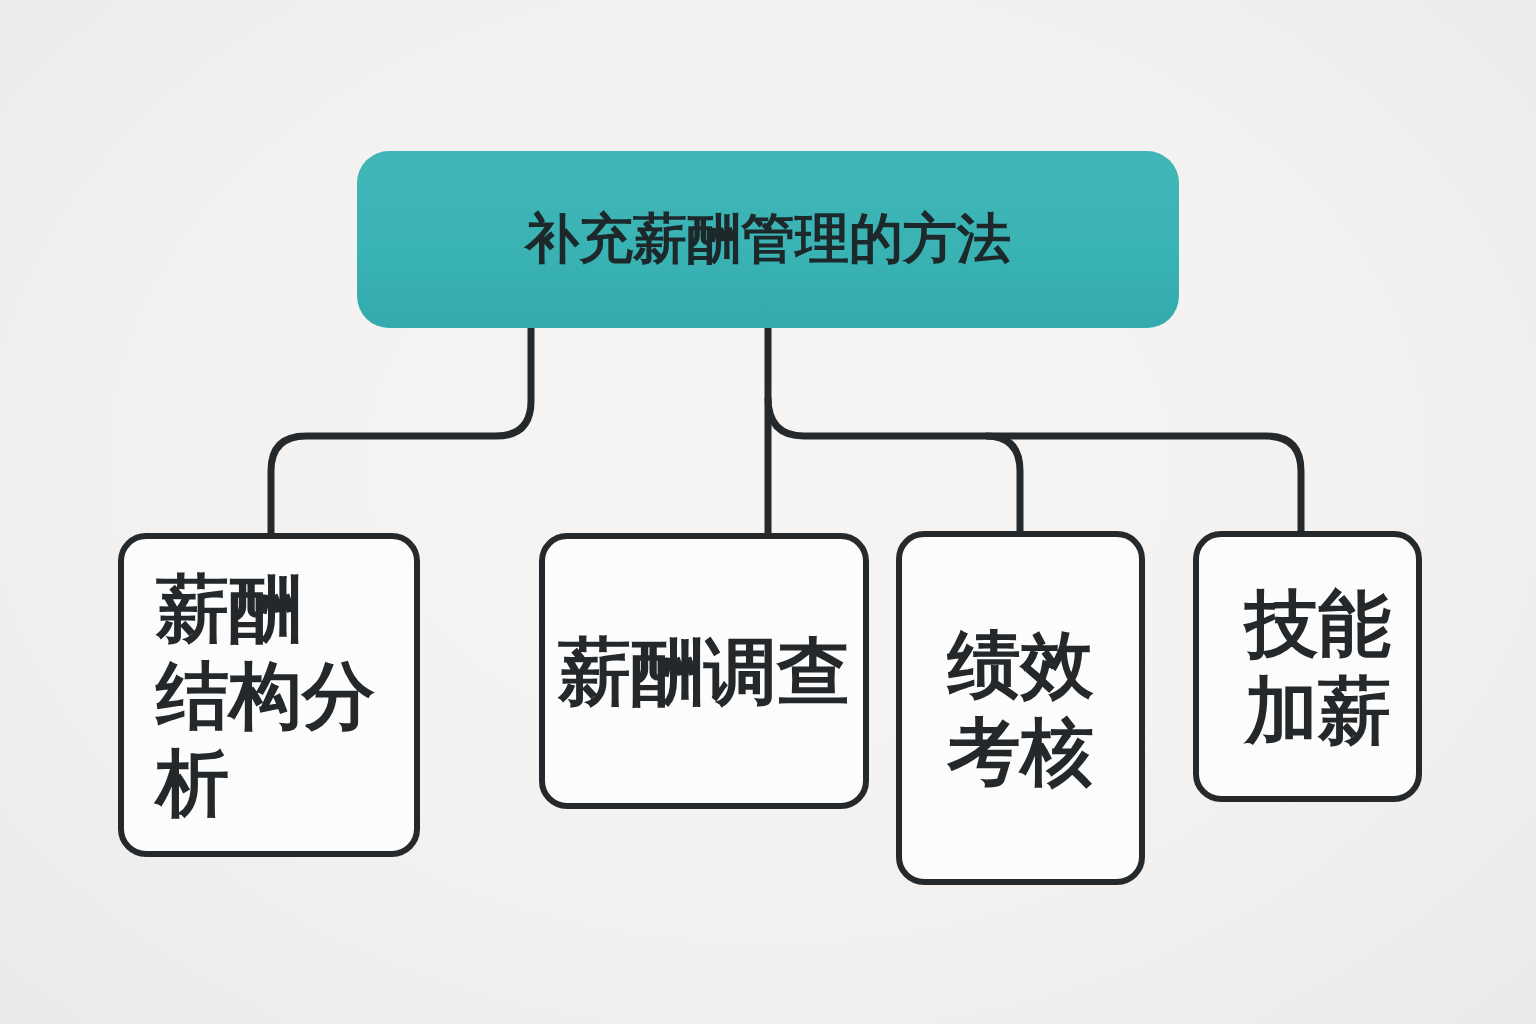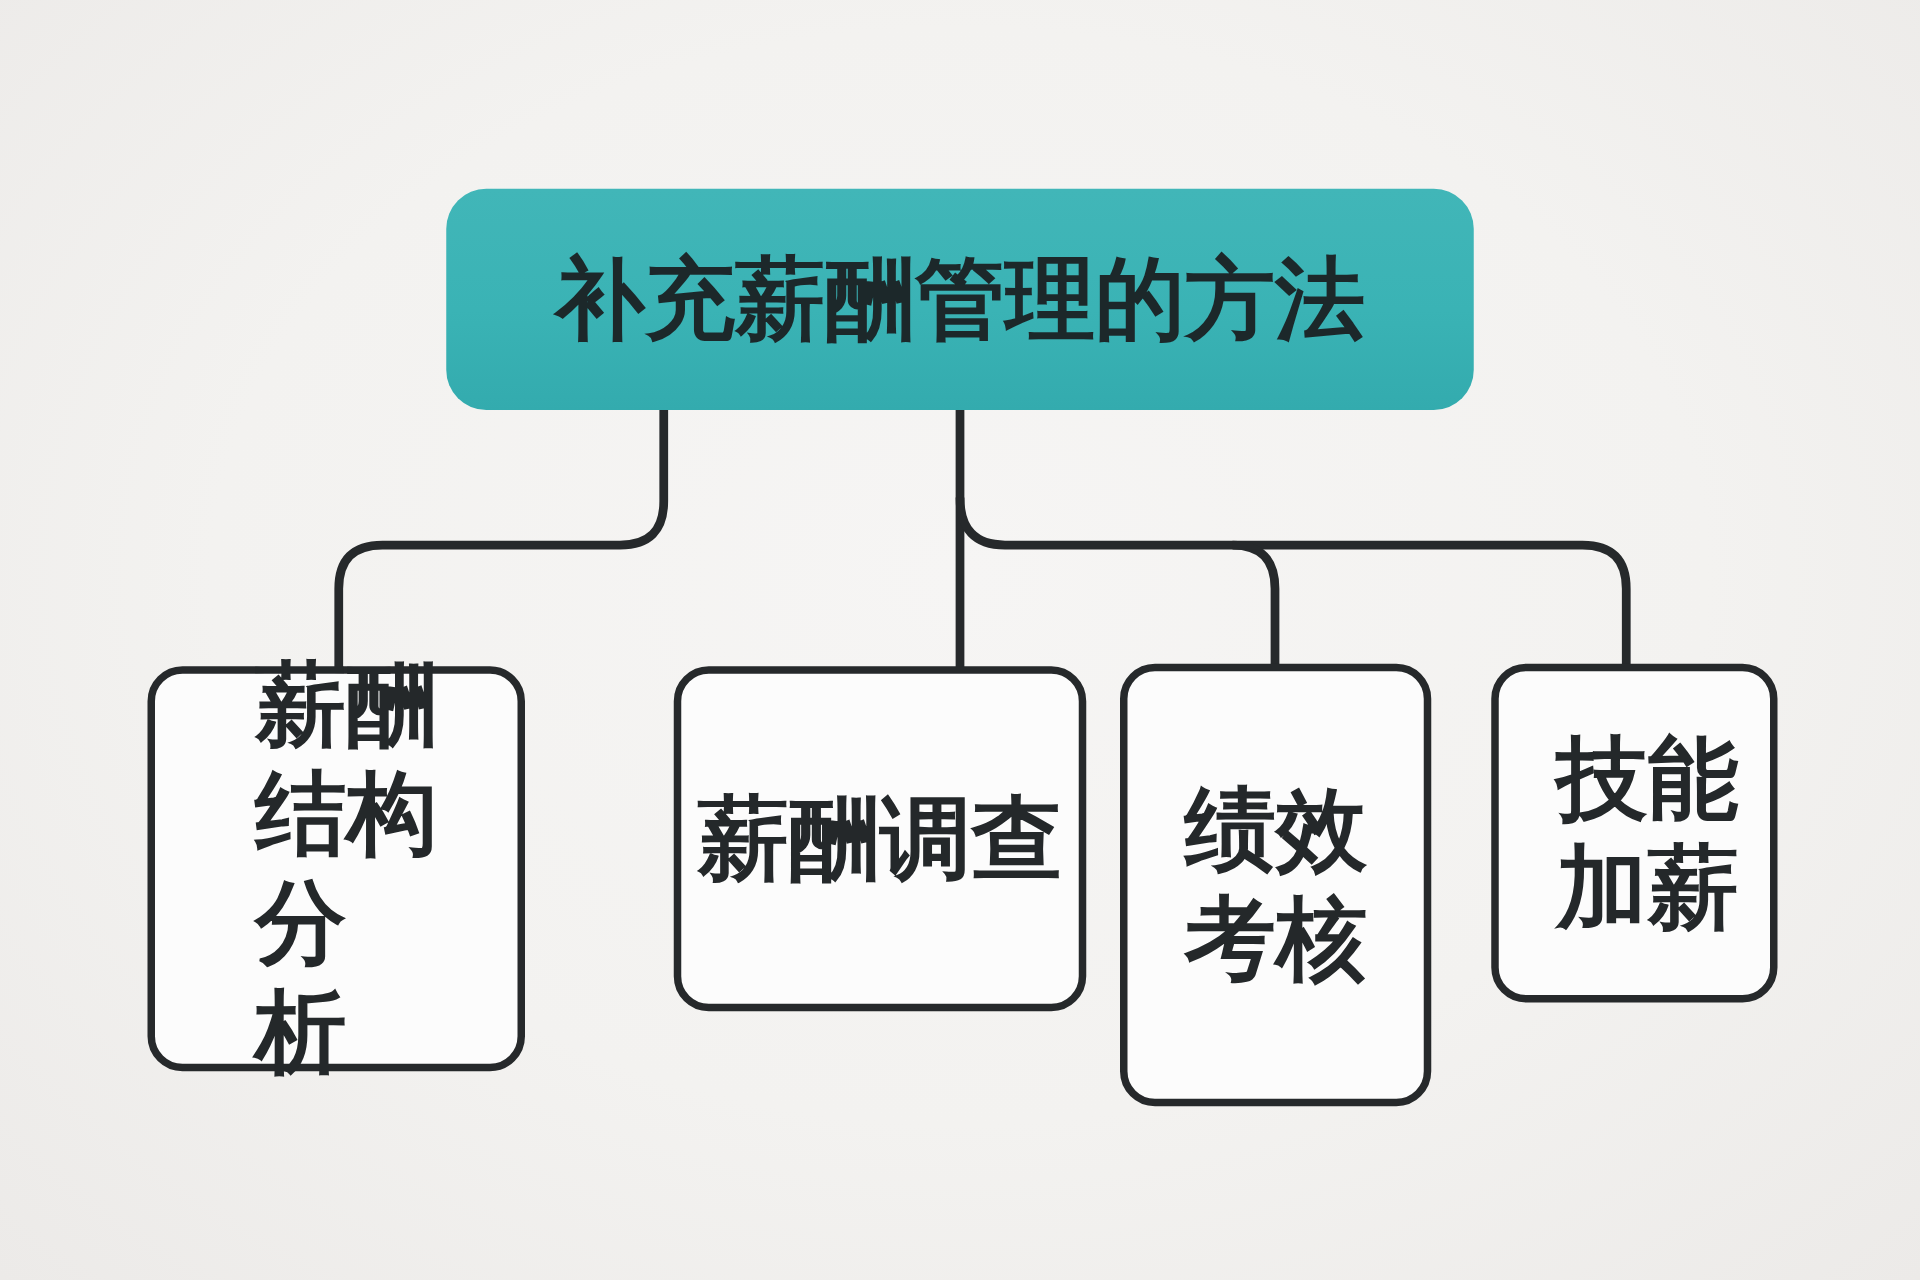--- a/index.html
+++ b/index.html
@@ -36,41 +36,41 @@
     align-items: center;
     justify-content: center;
     white-space: pre-line;
   }
   .node.root {
     left: 357px; top: 151px;
     width: 822px; height: 177px;
     background: linear-gradient(180deg, #41b6b8 0%, #3ab3b5 55%, #33abae 100%);
     border-radius: 32px;
     color: #1c282a;
-    font-size: 72px;
+    font-size: 54px;
     font-weight: 800;
     letter-spacing: 0px;
     text-align: center;
   }
   .node.leaf {
     background: #fcfcfc;
     border: 6px solid #26292b;
     border-radius: 28px;
     color: #24282a;
     font-size: 73px;
     line-height: 87px;
     font-weight: 700;
     text-align: center;
   }
   .node.n1 {
     left: 118px; top: 533px;
     width: 302px; height: 324px;
     justify-content: flex-start;
     text-align: left;
-    padding-left: 80px;
+    padding-left: 32px;
   }
   .node.n2 {
     left: 491px; top: 533px;
     width: 330px; height: 276px; margin-left: 48px;
   }
   .node.n3 {
     left: 896px; top: 531px;
     width: 249px; height: 354px;
   }
   .node.n4 {

